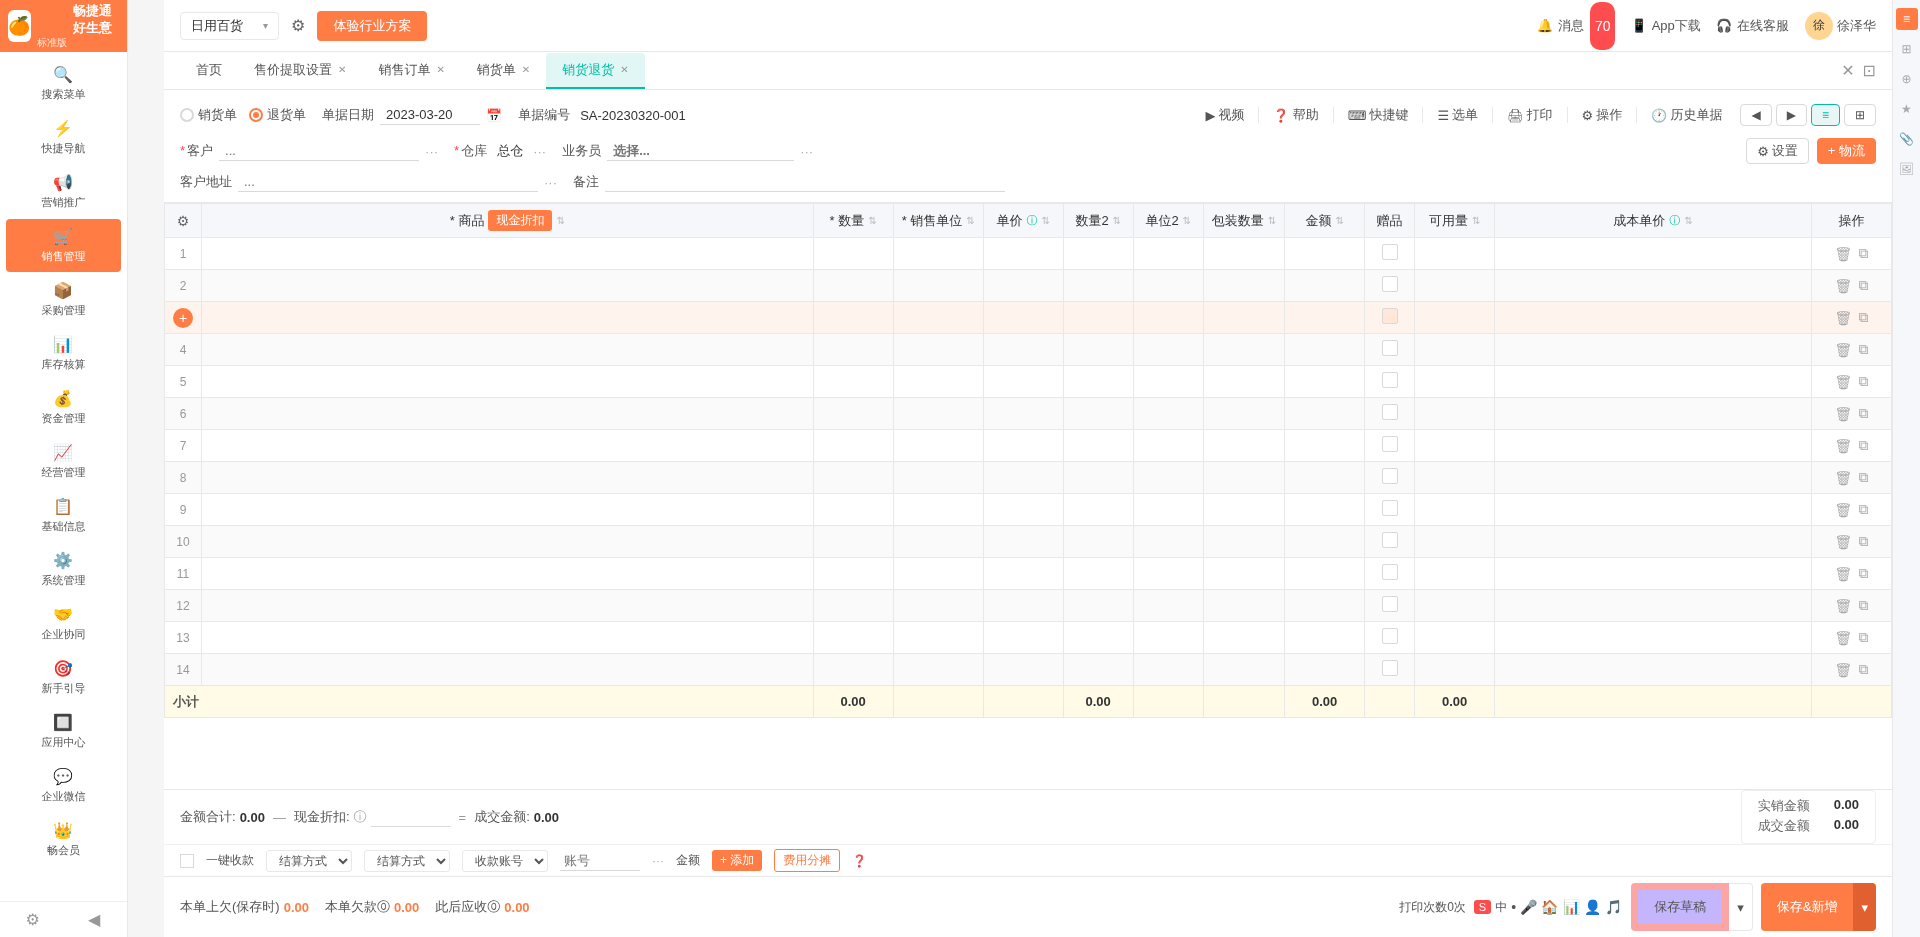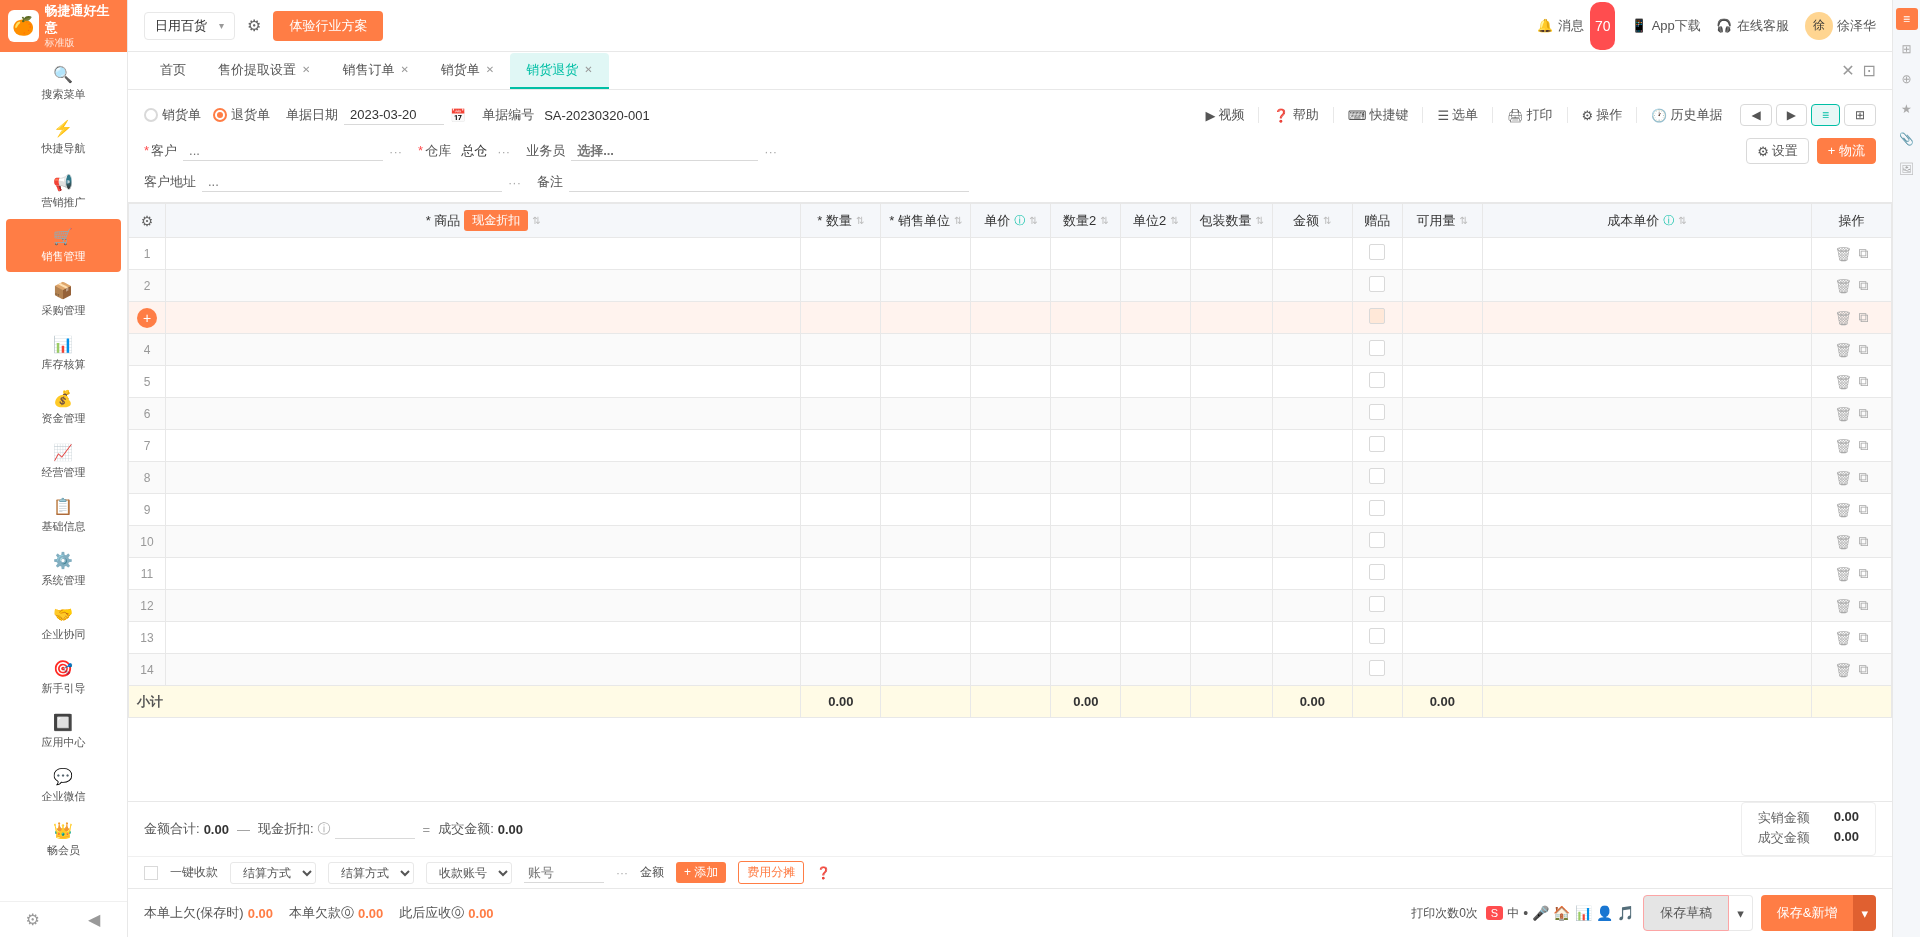--- a/index.html
+++ b/index.html
@@ -15,26 +15,26 @@
     .sidebar-version { font-size: 10px; color: rgba(255,255,255,0.8); }
     .sidebar-nav { flex: 1; overflow-y: auto; padding: 4px 0; }
     .sidebar-item { display: flex; flex-direction: column; align-items: center; padding: 8px 4px; cursor: pointer; color: #555; gap: 3px; border-radius: 4px; margin: 1px 6px; }
     .sidebar-item.active { background: #ff7d45; color: #fff; }
     .sidebar-item .icon { font-size: 16px; }
     .sidebar-item .label { font-size: 11px; }
     .sidebar-bottom { padding: 8px 6px; display: flex; gap: 8px; border-top: 1px solid #f0f0f0; }
     .sidebar-bottom-btn { flex: 1; display: flex; align-items: center; justify-content: center; cursor: pointer; color: #999; font-size: 16px; }
 
     
-    .main { flex: 1; display: flex; flex-direction: column; overflow: hidden; }
+    .main { flex: 1; display: flex; flex-direction: column; overflow: hidden; margin-left: 36px; }
 
     
     .topbar { height: 52px; background: #fff; display: flex; align-items: center; padding: 0 16px; border-bottom: 1px solid #e8e8e8; gap: 12px; }
     .topbar-left { display: flex; align-items: center; gap: 8px; flex: 1; }
-    .topbar-select { display: flex; align-items: center; gap: 12px; border: 1px solid #e8e8e8; border-radius: 4px; padding: 4px 10px; cursor: pointer; color: #333; }
+    .topbar-select { display: flex; align-items: center; gap: 20px; border: 1px solid #e8e8e8; border-radius: 4px; padding: 4px 10px; cursor: pointer; color: #333; }
     .topbar-select .arrow { color: #999; font-size: 10px; }
     .topbar-gear { font-size: 16px; color: #666; cursor: pointer; padding: 4px; }
     .topbar-btn-orange { background: #ff7d45; color: #fff; border: none; border-radius: 4px; padding: 6px 16px; cursor: pointer; font-size: 13px; }
     .topbar-right { display: flex; align-items: center; gap: 16px; }
     .topbar-right-item { display: flex; align-items: center; gap: 4px; color: #555; cursor: pointer; font-size: 12px; }
     .topbar-badge { background: #ff4d4f; color: #fff; border-radius: 10px; font-size: 14px; padding: 16px 5px; margin-left: 2px; }
     .topbar-avatar { width: 28px; height: 28px; border-radius: 50%; background: #ffd591; display: flex; align-items: center; justify-content: center; font-size: 12px; color: #333; }
 
     
     .tabs { display: flex; align-items: center; background: #fff; border-bottom: 1px solid #e8e8e8; padding: 0 16px; height: 38px; }
@@ -105,21 +105,21 @@
     .payment-row { background: #fff; border-top: 1px solid #f0f0f0; padding: 4px 16px; display: flex; align-items: center; gap: 12px; }
     .payment-checkbox { width: 14px; height: 14px; border: 1px solid #d9d9d9; display: inline-block; cursor: pointer; }
     .payment-label { color: #555; font-size: 12px; }
     .payment-select { border: 1px solid #e8e8e8; border-radius: 3px; padding: 2px 8px; color: #555; background: #fff; cursor: pointer; font-size: 12px; }
     .payment-input { border: none; border-bottom: 1px solid #d9d9d9; padding: 2px 4px; width: 80px; color: #555; }
     .payment-dotted { color: #aaa; cursor: pointer; font-size: 12px; }
     .payment-add-btn { background: #ff7d45; color: #fff; border: none; border-radius: 3px; padding: 2px 8px; cursor: pointer; font-size: 12px; }
     .payment-split-btn { border: 1px solid #ff7d45; color: #ff7d45; background: #fff; border-radius: 3px; padding: 2px 8px; cursor: pointer; font-size: 12px; }
     .payment-help { color: #aaa; font-size: 12px; }
     .save-right { display: flex; align-items: stretch; }
-    .save-draft-btn { background: #e5e5e5; border: 1px solid #fca5a5; border-radius: 4px 0 0 4px; padding: 8px 16px; cursor: pointer; color: #555; font-size: 13px; display: flex; align-items: center; gap: 4px; }
+    .save-draft-btn { background: #c4b5fd; border: 7px solid #fca5a5; border-radius: 4px 0 0 4px; padding: 8px 16px; cursor: pointer; color: #555; font-size: 13px; display: flex; align-items: center; gap: 4px; }
     .save-draft-arrow { background: #fff; border: 1px solid #e8e8e8; border-left: none; border-radius: 0 4px 4px 0; padding: 8px 8px; cursor: pointer; color: #555; }
     .save-new-btn { background: #ff7d45; border: none; border-radius: 4px 0 0 4px; padding: 8px 16px; cursor: pointer; color: #fff; font-size: 13px; display: flex; align-items: center; gap: 4px; }
     .save-new-arrow { background: #e06030; border: none; border-radius: 0 4px 4px 0; padding: 8px 8px; cursor: pointer; color: #fff; }
 
     
     .right-panel { width: 28px; background: #f5f7fa; border-left: 1px solid #e8e8e8; display: flex; flex-direction: column; align-items: center; padding: 8px 0; gap: 8px; flex-shrink: 0; }
     .right-panel-item { width: 22px; height: 22px; display: flex; align-items: center; justify-content: center; cursor: pointer; color: #aaa; font-size: 12px; border-radius: 3px; }
     .right-panel-item.active { background: #ff7d45; color: #fff; }
 
     

